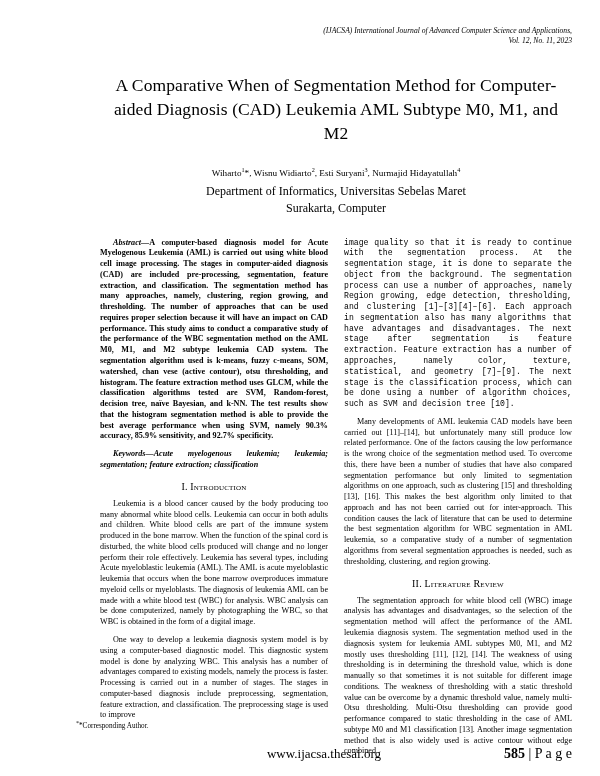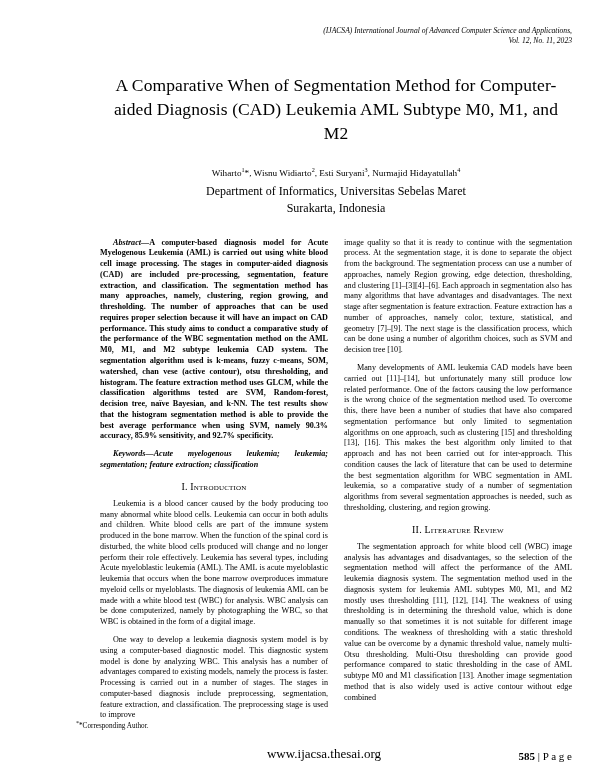--- a/index.html
+++ b/index.html
@@ -68,20 +68,21 @@
     font-size: 8.15px;
     line-height: 1.32;
     text-align: justify;
   }
   p {
     margin: 0 0 7px 0;
     text-indent: 13px;
   }
   p.noindent {
     text-indent: 0;
+    font-family: Liberation Mono, monospace;
   }
   .abstract-head {
     font-weight: bold;
     font-style: italic;
   }
   .abstract-body {
     font-weight: bold;
   }
   .keywords {
     font-style: italic;
@@ -131,21 +132,21 @@
   .footer .site {
     font-size: 13px;
     margin: 0 auto;
     position: absolute;
     left: 0;
     right: 0;
     text-align: center;
   }
   .footer .pageno {
     margin-left: auto;
-    font-size: 11px;
+    font-size: 14px;
     position: relative;
     z-index: 2;
   }
   .footer .pageno .num {
     font-weight: bold;
   }
 </style>
 </head>
 <body>
 
@@ -155,21 +156,21 @@
     <span>(IJACSA) International Journal of Advanced Computer Science and Applications,</span>
     <span class="line2">Vol. 12, No. 11, 2023</span>
   </div>
 
   <h1 class="title">A Comparative When of Segmentation Method for Computer-aided Diagnosis (CAD) Leukemia AML Subtype M0, M1, and M2</h1>
 
   <div class="authors">
     Wiharto<sup>1</sup>*, Wisnu Widiarto<sup>2</sup>, Esti Suryani<sup>3</sup>, Nurmajid Hidayatullah<sup>4</sup>
   </div>
   <div class="affil">Department of Informatics, Universitas Sebelas Maret</div>
-  <div class="affil">Surakarta, Indonesia</div>
+  <div class="affil">Surakarta, Computer</div>
 
   <div class="columns">
 
     <div class="col">
       <p><span class="abstract-head">Abstract—</span><span class="abstract-body">A computer-based diagnosis model for Acute Myelogenous Leukemia (AML) is carried out using white blood cell image processing. The stages in computer-aided diagnosis (CAD) are included pre-processing, segmentation, feature extraction, and classification. The segmentation method has many approaches, namely, clustering, region growing, and thresholding. The number of approaches that can be used requires proper selection because it will have an impact on CAD performance. This study aims to conduct a comparative study of the performance of the WBC segmentation method on the AML M0, M1, and M2 subtype leukemia CAD system. The segmentation algorithm used is k-means, fuzzy c-means, SOM, watershed, chan vese (active contour), otsu thresholding, and histogram. The feature extraction method uses GLCM, while the classification algorithms tested are SVM, Random-forest, decision tree, naïve Bayesian, and k-NN. The test results show that the histogram segmentation method is able to provide the best average performance when using SVM, namely 90.3% accuracy, 85.9% sensitivity, and 92.7% specificity.</span></p>
 
       <p class="keywords"><span class="kw-label">Keywords—</span><span>Acute myelogenous leukemia; leukemia; segmentation; feature extraction; classification</span></p>
 
       <p class="section-head">
         <span>I.</span>

